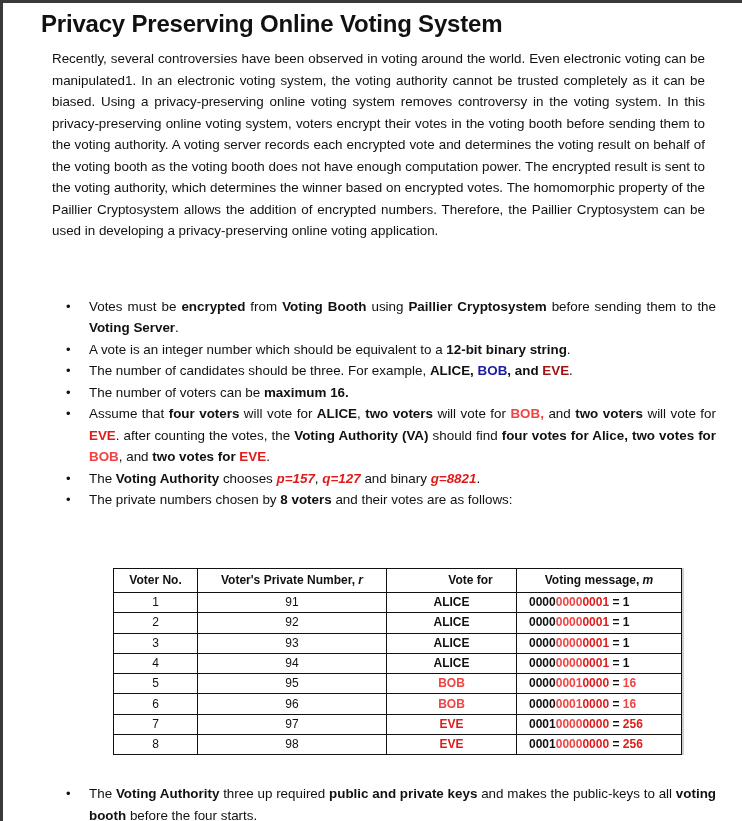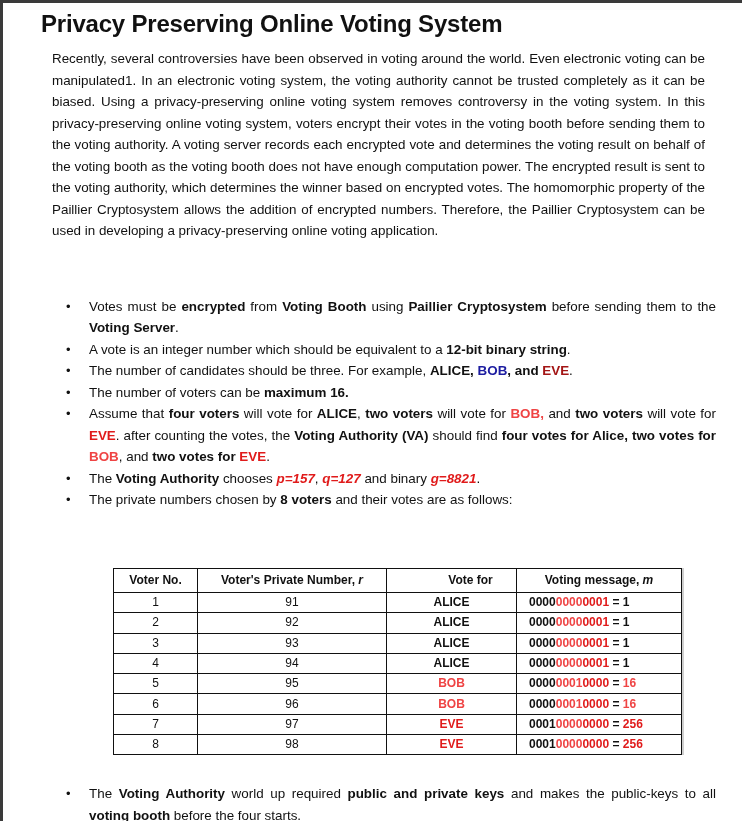--- a/index.html
+++ b/index.html
@@ -145,17 +145,17 @@
           <td class="vote red">EVE</td>
           <td class="msg"><span class="bk">0001</span><span class="blue">0000</span><span class="red">0000</span><span class="bk" style="white-space:pre"> = </span><span class="red">256</span></td>
         </tr>
       </tbody>
   </table>
 
   <div class="after">
     <ul>
       <li>
         <span class="bullet">•</span>
-        <span>The </span><b>Voting Authority</b><span> world up required </span><b>public and private keys</b><span> and makes the public-keys to all </span><b>voting booth</b><span> before the four starts.</span>
+        <span>The </span><b>Voting Authority</b><span> three up required </span><b>public and private keys</b><span> and makes the public-keys to all </span><b>voting booth</b><span> before the four starts.</span>
       </li>
     </ul>
   </div>
 </div>
 
 </body></html>

